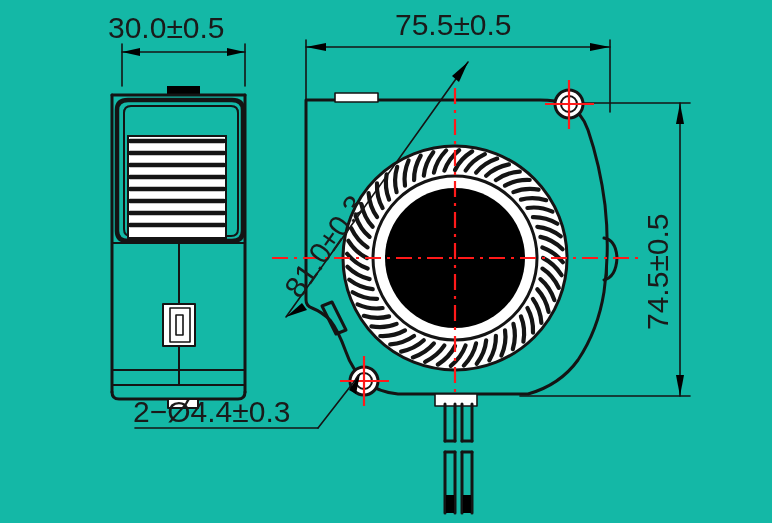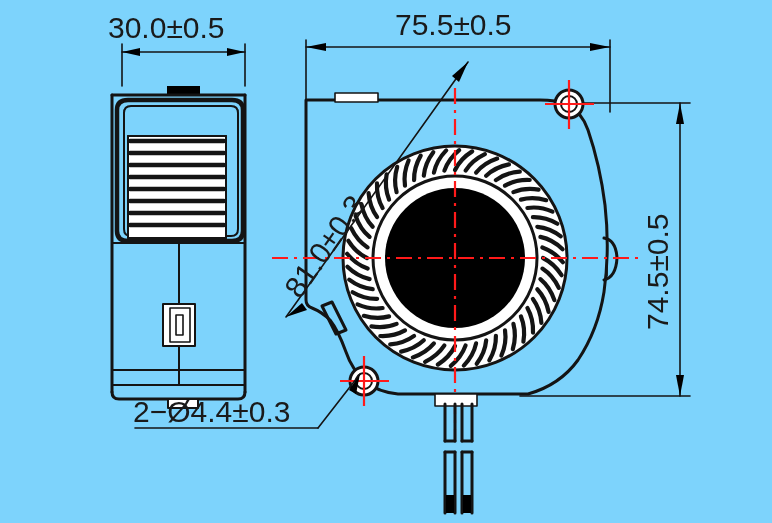--- a/index.html
+++ b/index.html
@@ -10,21 +10,21 @@
   body {
     width: 772px;
     height: 523px;
     font-family: "Liberation Sans", sans-serif;
     overflow: hidden;
   }
   #drawing {
     position: relative;
     width: 772px;
     height: 523px;
-    background: #7dd3fc;
+    background: #14b8a6;
   }
   svg.sheet {
     position: absolute;
     top: 0;
     left: 0;
     width: 772px;
     height: 523px;
   }
   .dim-text {
     font-family: "Liberation Sans", sans-serif;

